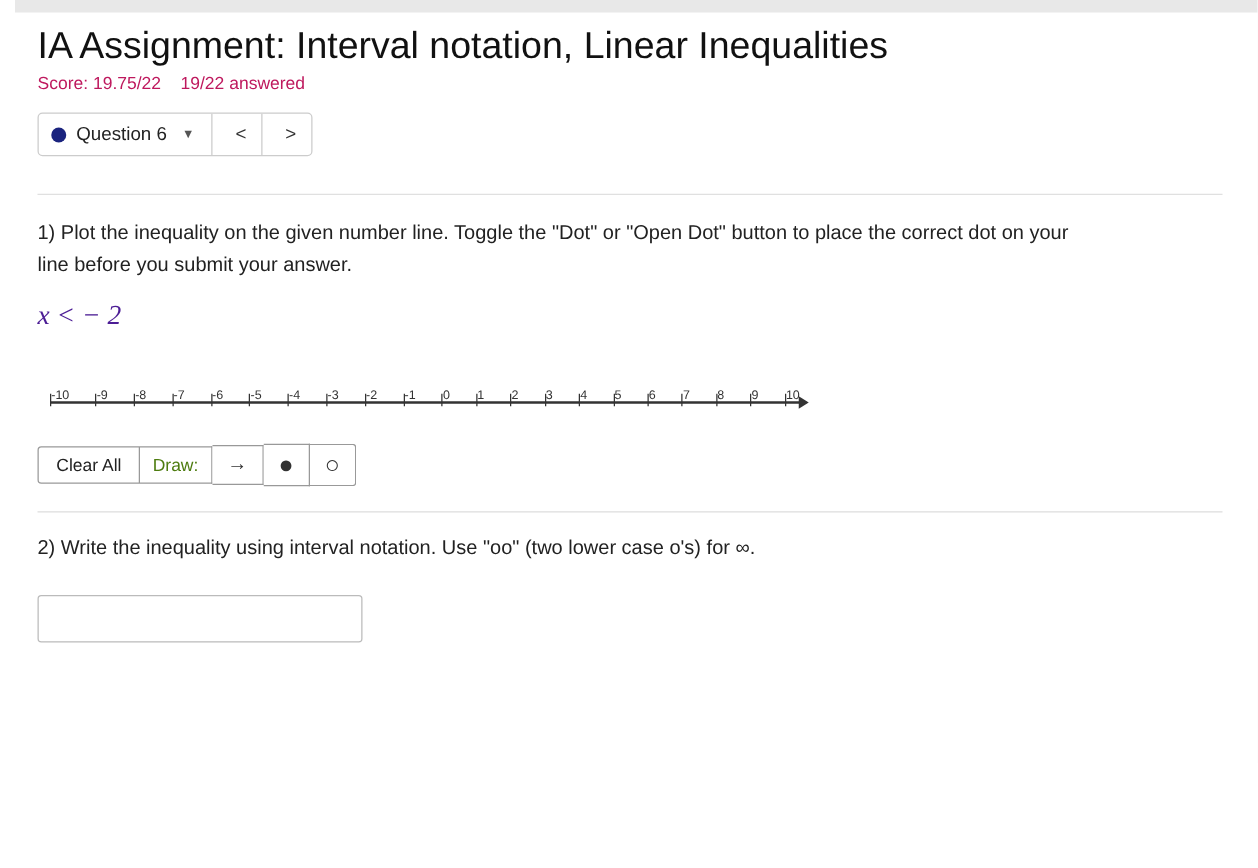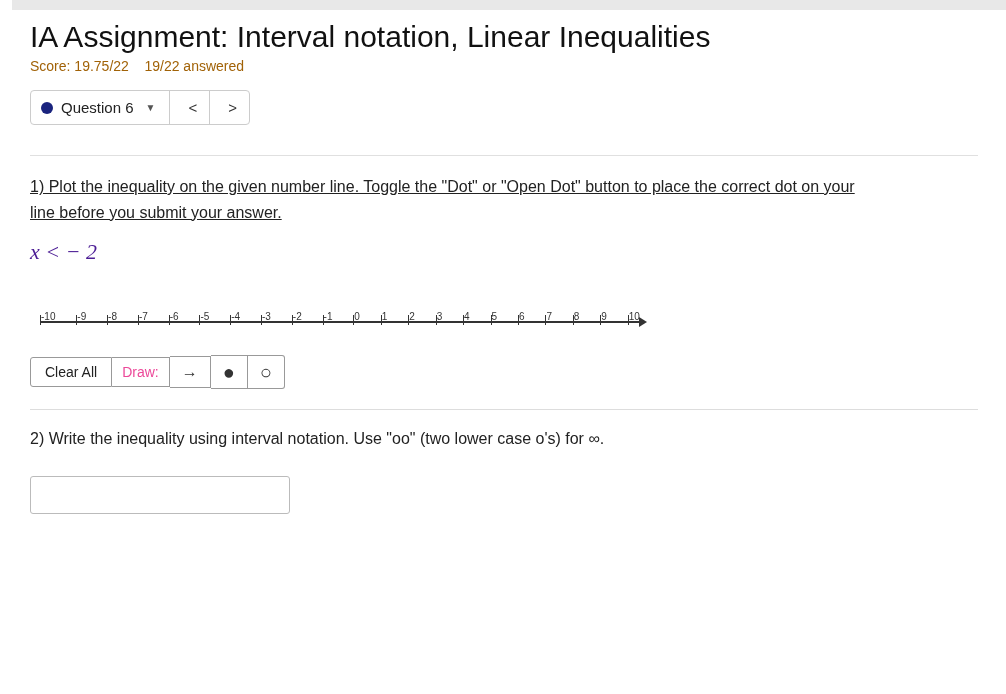--- a/index.html
+++ b/index.html
@@ -24,21 +24,21 @@
     }
     .page-title {
       font-size: 30px;
       font-weight: 400;
       color: #111;
       margin-bottom: 4px;
       letter-spacing: 0;
     }
     .score-line {
       font-size: 14px;
-      color: #a16207;
+      color: #be185d;
       margin-bottom: 16px;
     }
     .question-nav {
       display: flex;
       align-items: center;
       gap: 6px;
       margin-bottom: 20px;
       border: 1px solid #ccc;
       border-radius: 4px;
       display: inline-flex;
@@ -83,21 +83,20 @@
       border: none;
       border-top: 1px solid #e0e0e0;
       margin: 10px 0 18px 0;
     }
     .question-instructions {
       font-size: 16px;
       line-height: 1.6;
       color: #222;
       margin-bottom: 14px;
       max-width: 850px;
-      text-decoration: underline;
     }
     .inequality-display {
       font-size: 22px;
       font-style: italic;
       color: #4c1d95;
       margin-bottom: 38px;
       font-family: "Times New Roman", serif;
     }
     .number-line-section {
       margin-bottom: 16px;
@@ -168,21 +167,21 @@
       border-radius: 3px 0 0 3px;
       border-right: 1px solid #999;
       color: #222;
     }
     .draw-label {
       background: #fff;
       border: 1px solid #999;
       border-left: none;
       padding: 6px 10px;
       font-size: 14px;
-      color: #ec4899;
+      color: #4d7c0f;
       border-radius: 0;
     }
     .draw-tool-btn {
       background: #fff;
       border: 1px solid #999;
       border-left: none;
       padding: 6px 12px;
       font-size: 18px;
       cursor: pointer;
       color: #333;

